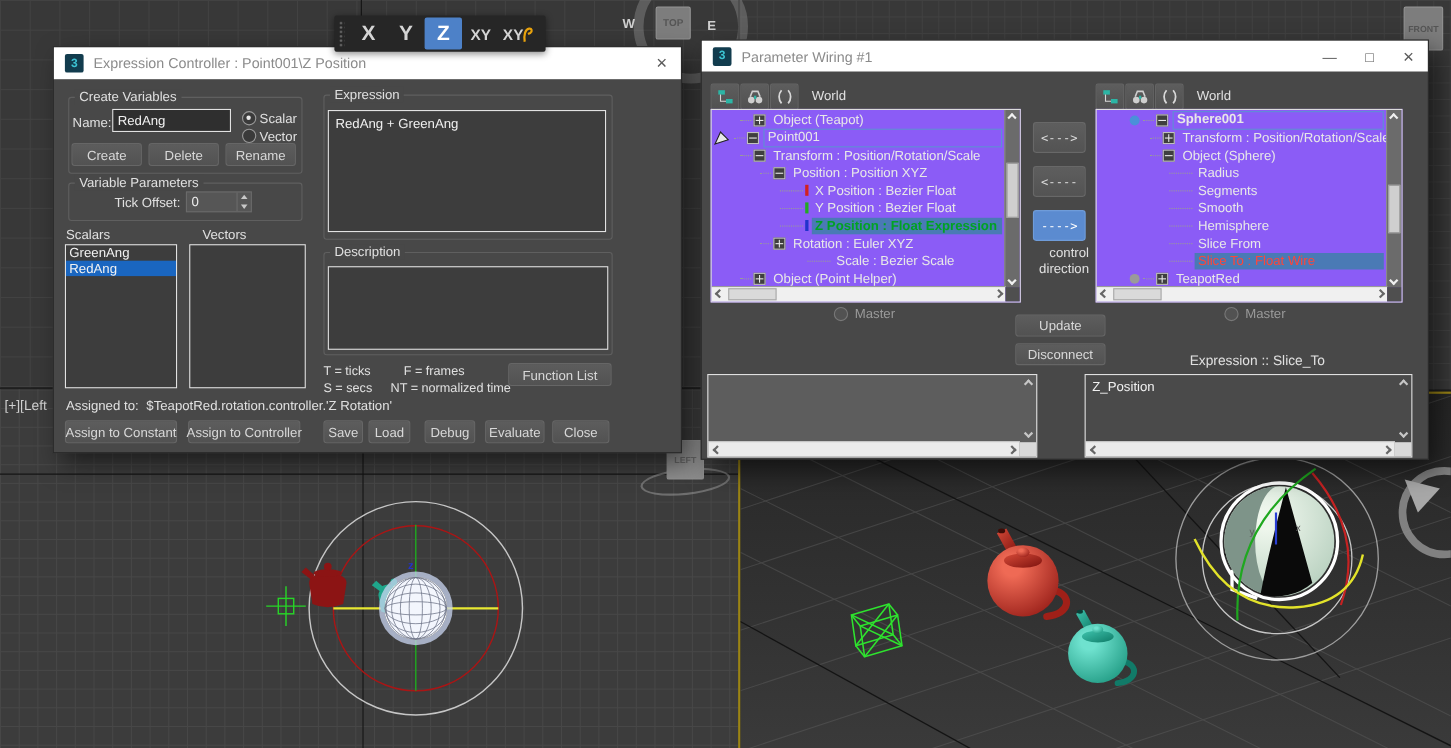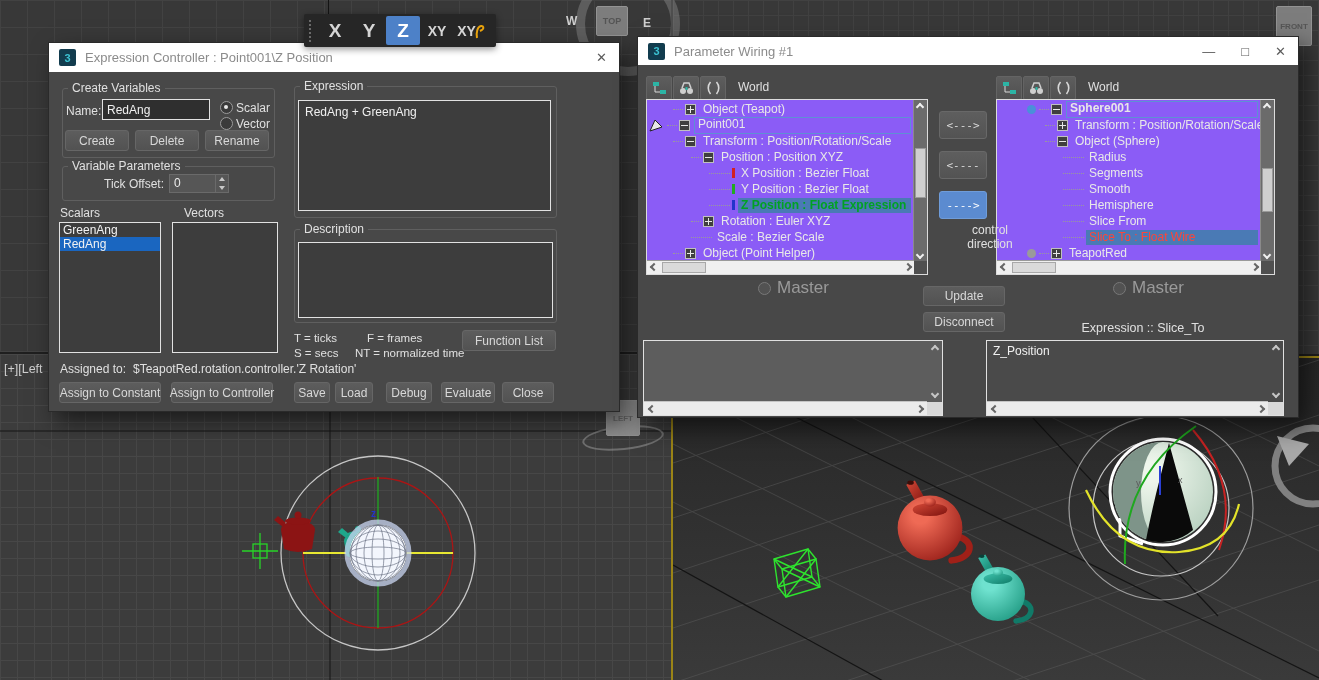--- a/index.html
+++ b/index.html
@@ -107,21 +107,21 @@
   .chev.dark{color:#666;}
   .chev.lite{color:#c6c6c6;}
 
   
   .tbtn{position:absolute;width:24px;height:22px;background:linear-gradient(#5d5d5d,#515151);
     border:1px solid #646464;border-radius:2px;display:flex;align-items:center;justify-content:center;}
   .dirbtn{width:46px;height:26px;background:linear-gradient(#5e5e5e,#535353);border:1px solid #686868;border-radius:3px;
     color:#dcdcdc;font-size:11px;display:flex;align-items:center;justify-content:center;
     font-family:"DejaVu Sans Mono",monospace;margin-bottom:12px;}
   .dirbtn.active{background:#5b8bd0;border-color:#6f9cd9;color:#fff;}
-  .master{position:absolute;display:flex;align-items:center;gap:6px;color:#9a9a9a;font-size:17px;}
+  .master{position:absolute;display:flex;align-items:center;gap:6px;color:#9a9a9a;font-size:12px;}
   .xbox{position:absolute;border:1px solid #e0e0e0;}
   .xbox .inner{position:absolute;left:0;top:0;right:15px;bottom:13px;color:#f0f0f0;font-size:12px;padding:3px 0 0 6px;box-sizing:border-box;}
   .xbox .hstrip{position:absolute;left:0;right:15px;bottom:0;height:13px;background:#ebebeb;border-top:1px solid #c4c4c4;}
   .xbox .xcorner{position:absolute;right:0;bottom:0;width:15px;height:13px;background:#d9d9d9;}
 </style>
 </head>
 <body>
 
 <div id="screen">
 
@@ -478,21 +478,21 @@
           <div class="trow" style="padding-left: 62px;">
             <span class="leader" style="width: 21px;"></span>
             <span class="tick" style="background: rgb(34, 51, 204);"></span>
             <span class="tlabel hl bold" style="color: rgb(0, 162, 35);">Z Position : Float Expression</span>
           </div>
           <div class="trow" style="padding-left: 44px;">
             <span class="leader"></span>
             <span class="expand plus"></span>
             <span class="tlabel">Rotation : Euler XYZ</span>
           </div>
-          <div class="trow" style="padding-left: 44px;">
+          <div class="trow" style="padding-left: 44px; justify-content: center;">
             <span class="leader" style="width: 21px;"></span>
             <span class="tlabel">Scale : Bezier Scale</span>
           </div>
           <div class="trow" style="padding-left: 26px;">
             <span class="leader"></span>
             <span class="expand plus"></span>
             <span class="tlabel">Object (Point Helper)</span>
           </div>
         </div>
       <div class="vsb">
@@ -568,21 +568,21 @@
         <span class="chev right dark" style="right:1px;top:0;"></span>
       </div>
       <div class="sb-corner"></div>
     </div>
 
     <div style="position:absolute;left:301px;top:74px;">
         <div class="dirbtn">&lt;---&gt;</div>
         <div class="dirbtn">&lt;----</div>
         <div class="dirbtn active">----&gt;</div>
       </div>
-    <div class="lbl" style="left:296px;top:186px;width:56px;text-align:center;line-height:14px;white-space:normal;margin-left:28px;">control direction</div>
+    <div class="lbl" style="left:296px;top:186px;width:56px;text-align:right;line-height:14px;white-space:normal;">control direction</div>
 
     <div class="master" style="left:120px;top:241px;">
       <span class="radio dis"></span>
       <span>Master</span>
     </div>
     <div class="master" style="left:475px;top:241px;">
       <span class="radio dis"></span>
       <span>Master</span>
     </div>
 

